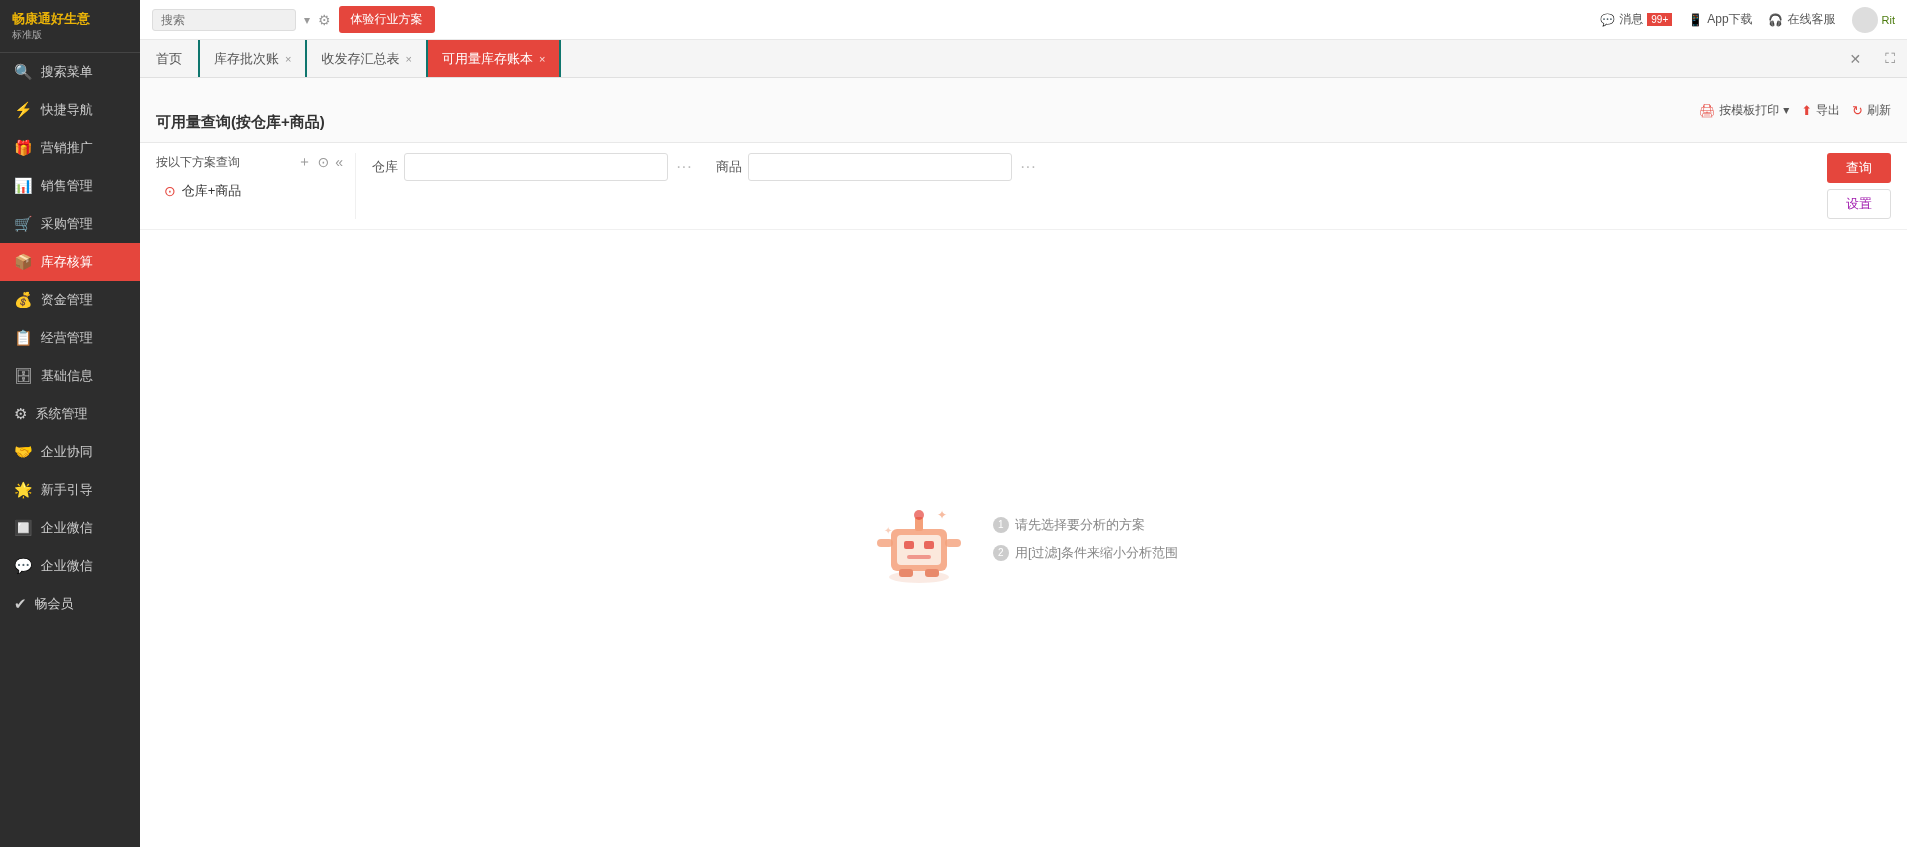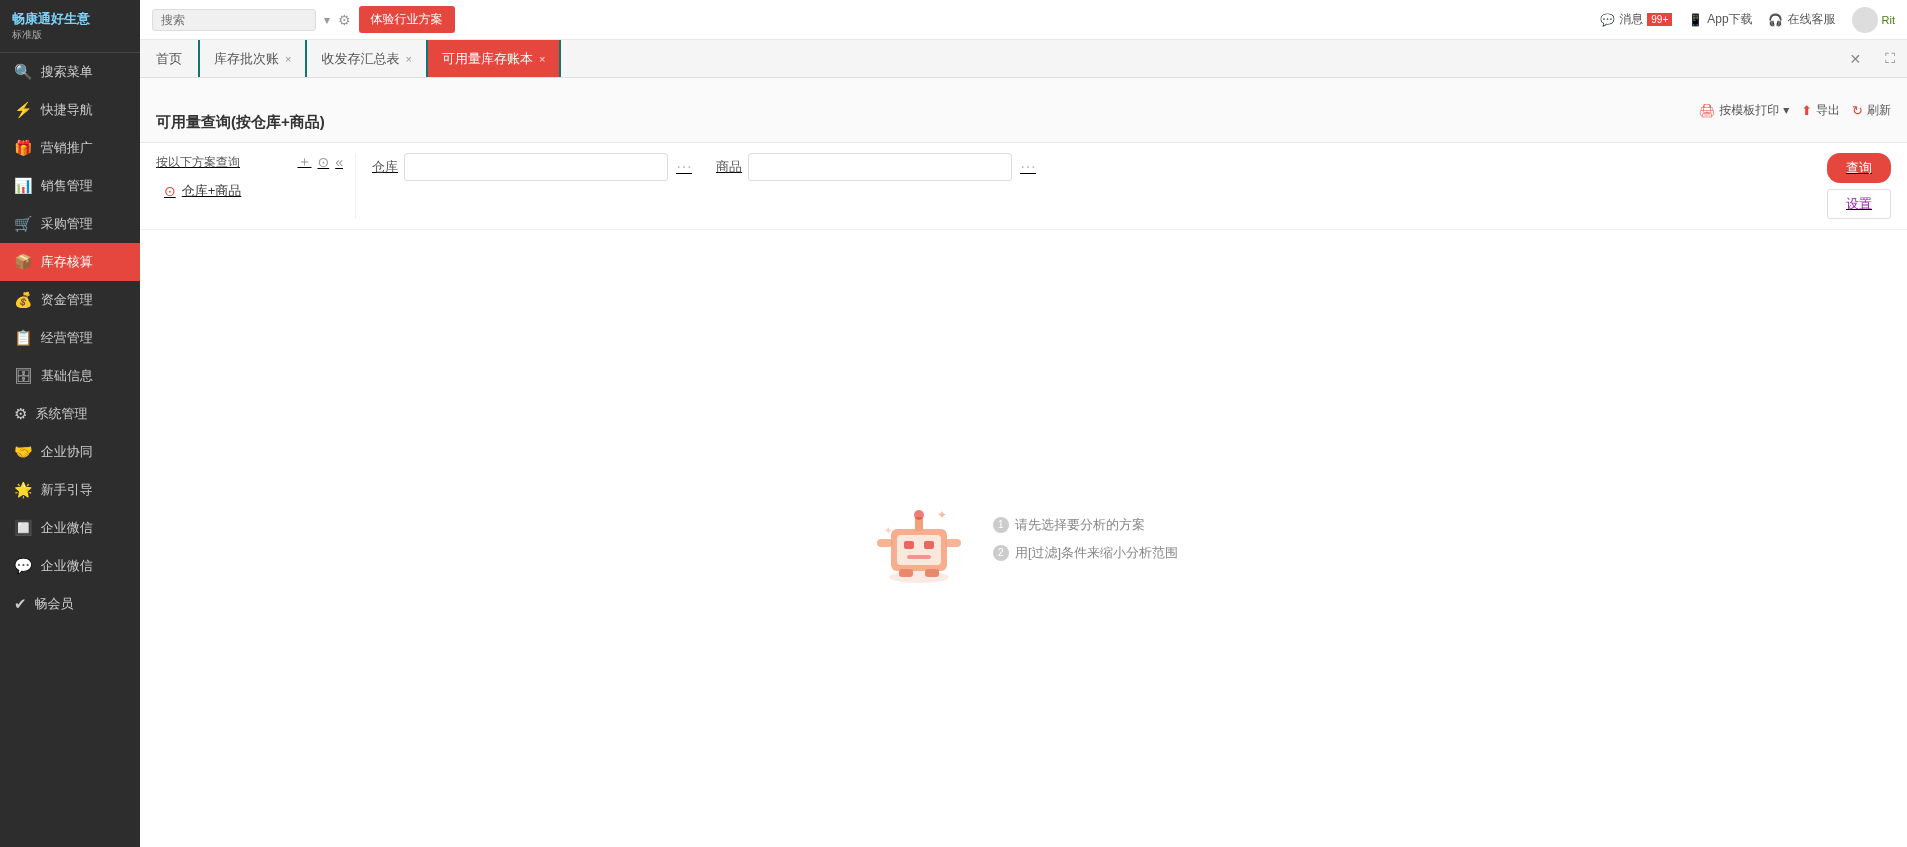--- a/index.html
+++ b/index.html
@@ -13,21 +13,21 @@
       display: flex;
       flex-direction: column;
       height: 100%;
       overflow: hidden;
     }
     .sidebar-logo {
       padding: 10px 12px;
       border-bottom: 1px solid #444;
     }
     .sidebar-logo .logo-title {
-      color: #7dd3fc;
+      color: #eab308;
       font-size: 13px;
       font-weight: bold;
     }
     .sidebar-logo .logo-sub {
       color: #aaa;
       font-size: 10px;
     }
     .sidebar-scroll {
       flex: 1;
       overflow-y: auto;
@@ -66,21 +66,21 @@
       padding: 0 12px;
       gap: 8px;
     }
     .topbar-search {
       background: #f0f0f0;
       border: 1px solid #ddd;
       border-radius: 3px;
       padding: 3px 8px;
       font-size: 12px;
       color: #999;
-      width: 164px;
+      width: 144px;
     }
     .topbar-chevron { color: #999; font-size: 12px; cursor: pointer; }
     .topbar-gear { color: #999; font-size: 14px; cursor: pointer; }
     .topbar-industry-btn {
       background: #e5463d;
       color: #fff;
       border: none;
       border-radius: 3px;
       padding: 5px 12px;
       font-size: 12px;
@@ -200,21 +200,20 @@
     }
     .header-action-btn .icon { color: #e5463d; font-size: 13px; }
 
     
     .filter-area {
       display: flex;
       padding: 10px 16px;
       border-bottom: 1px solid #f0f0f0;
       background: #fff;
       gap: 0;
-      text-decoration: underline;
     }
     .filter-scheme-panel {
       width: 200px;
       border-right: 1px solid #f0f0f0;
       padding-right: 12px;
     }
     .filter-scheme-header {
       display: flex;
       align-items: center;
       justify-content: space-between;
@@ -290,21 +289,21 @@
       display: flex;
       flex-direction: column;
       gap: 6px;
       justify-content: flex-start;
       padding-left: 12px;
     }
     .query-btn {
       background: #e5463d;
       color: #fff;
       border: none;
-      border-radius: 13px;
+      border-radius: 3px;
       padding: 6px 18px;
       font-size: 13px;
       cursor: pointer;
     }
     .settings-btn {
       background: #fff;
       color: #a21caf;
       border: 1px solid #ddd;
       border-radius: 3px;
       padding: 5px 18px;

